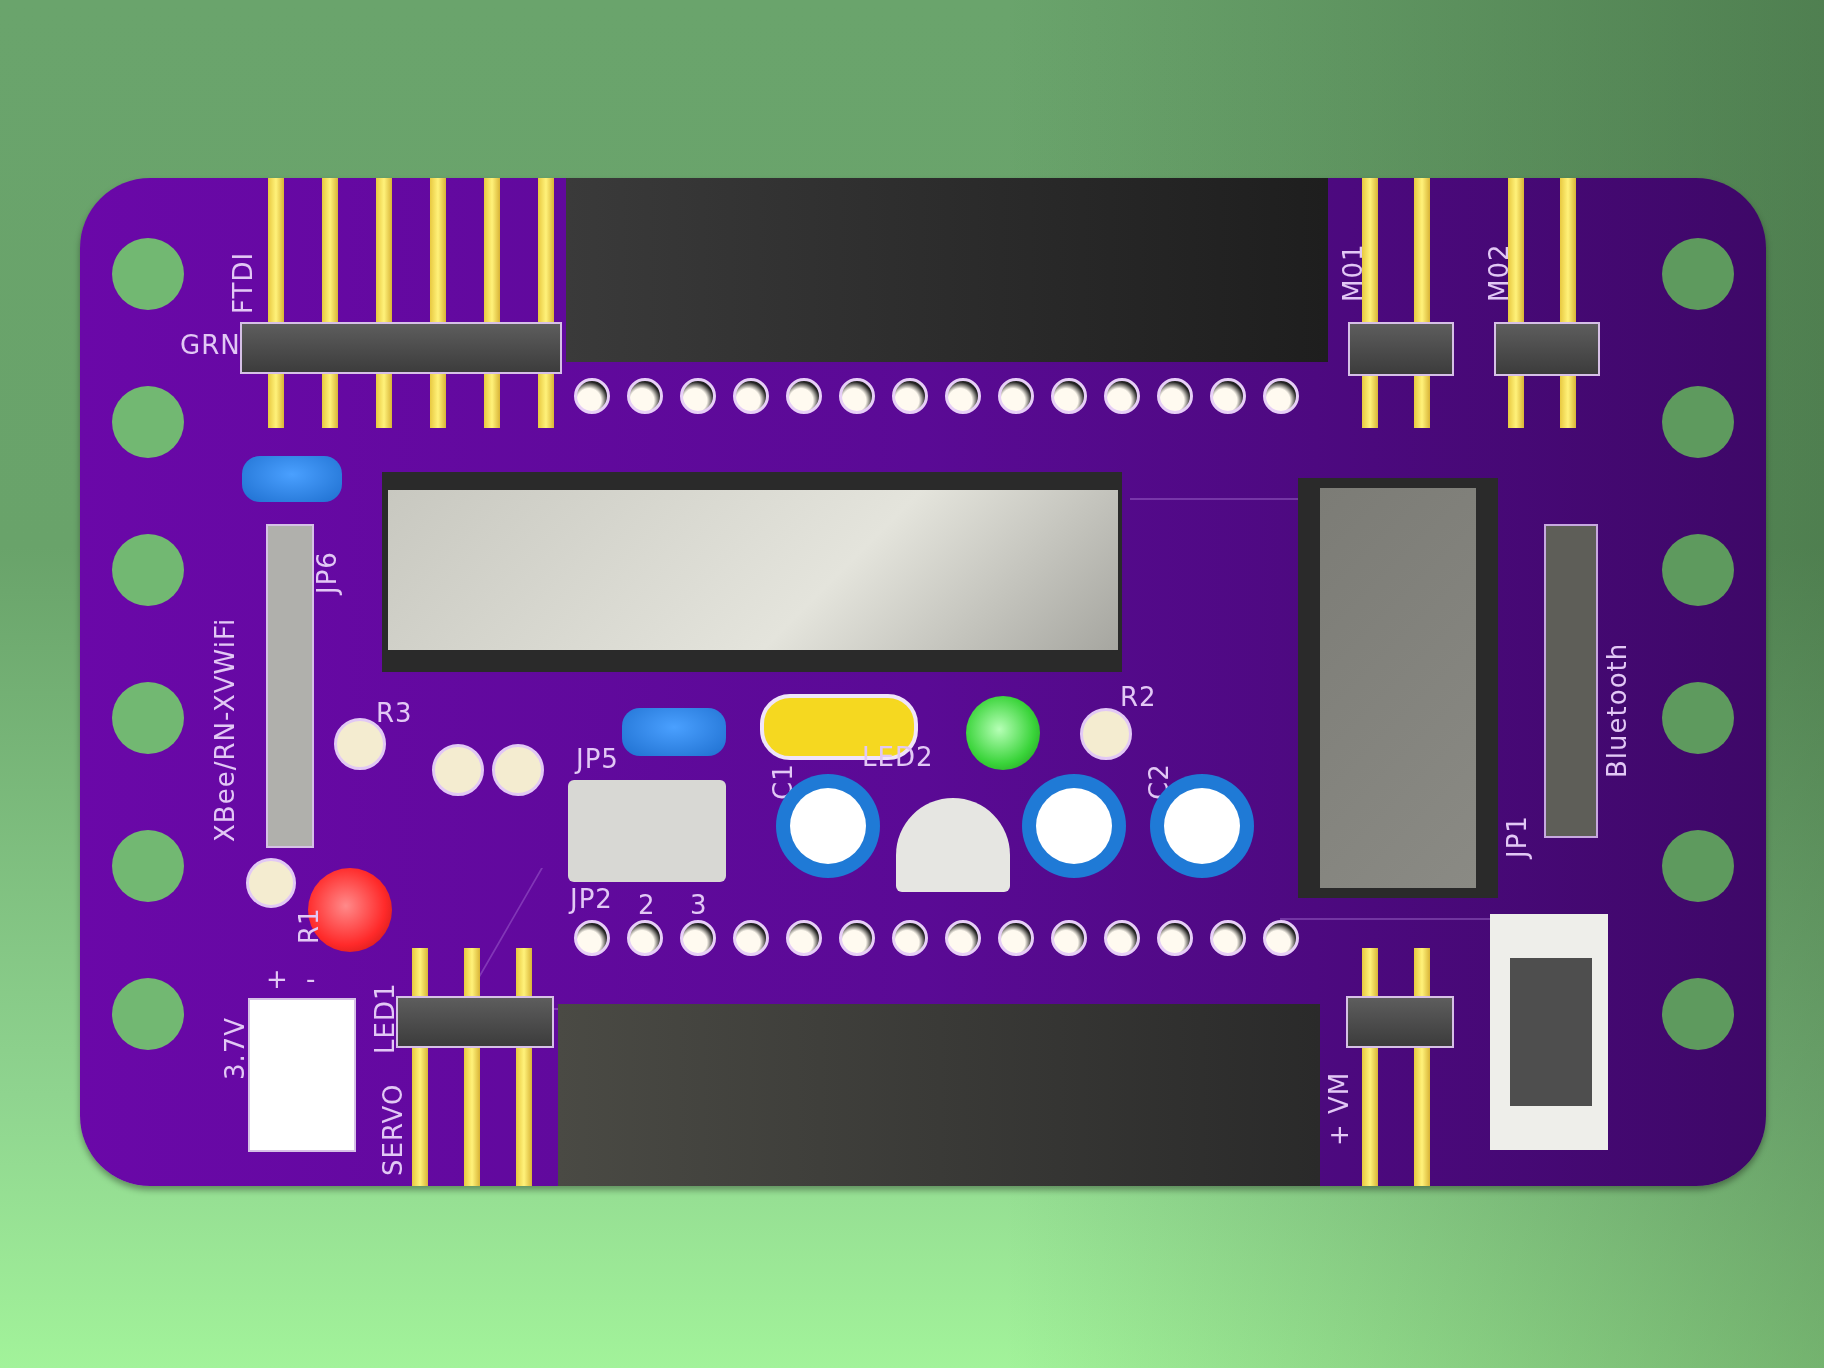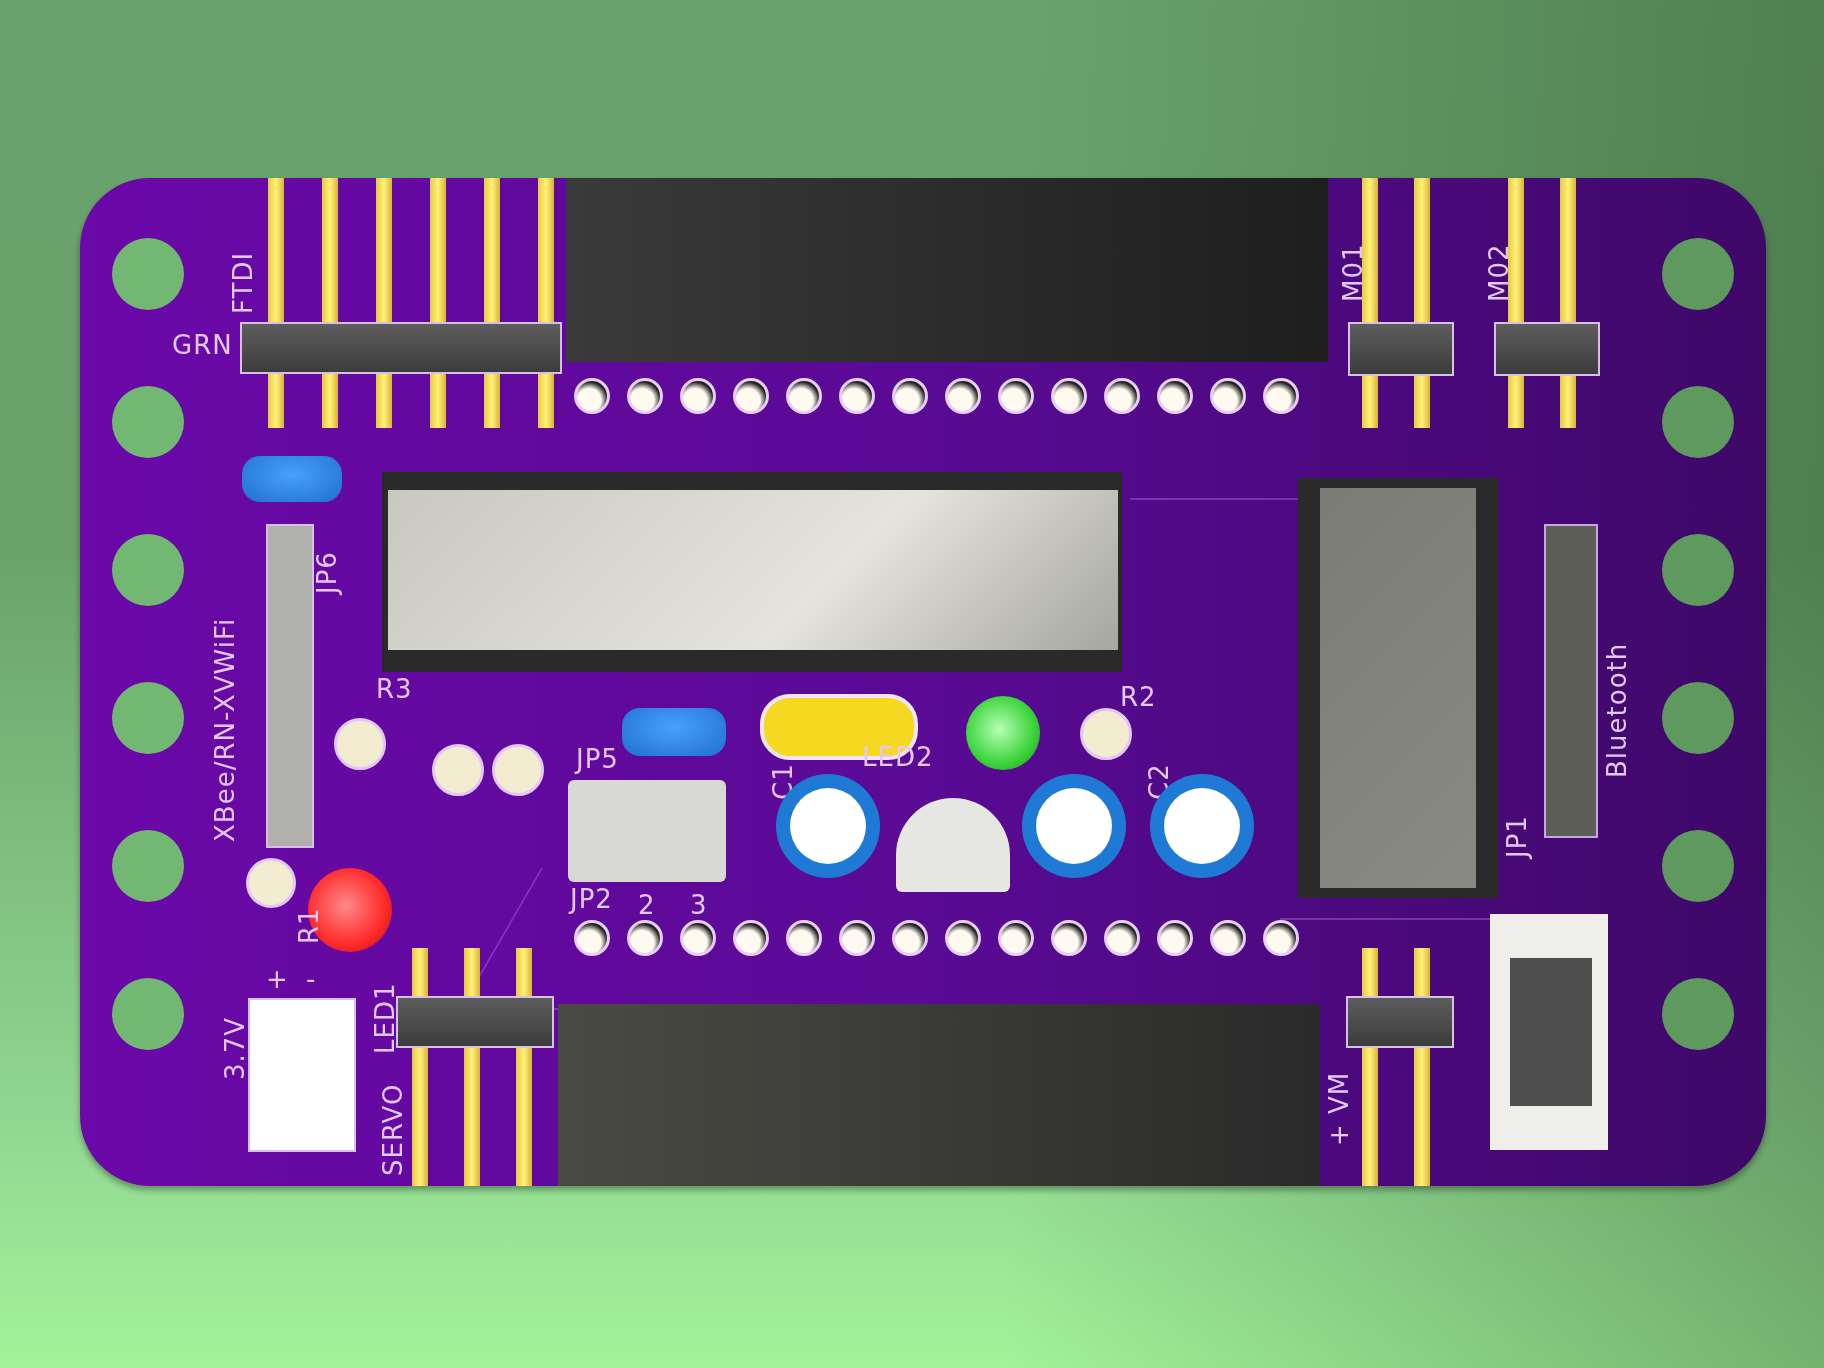--- a/index.html
+++ b/index.html
@@ -50,21 +50,21 @@
   <div class="trace" style="left:1200px;top:740px;width:300px;height:80px;border-width:2px 0 0 0"></div>
 
   <div class="pin" style="left:188px;top:0;height:250px"></div>
   <div class="pin" style="left:242px;top:0;height:250px"></div>
   <div class="pin" style="left:296px;top:0;height:250px"></div>
   <div class="pin" style="left:350px;top:0;height:250px"></div>
   <div class="pin" style="left:404px;top:0;height:250px"></div>
   <div class="pin" style="left:458px;top:0;height:250px"></div>
   <div class="housing" style="left:160px;top:144px;width:318px;height:48px"></div>
   <div class="silk rot" style="left:148px;top:136px">FTDI</div>
-  <div class="silk" style="left:92px;top:152px">GRN</div>
+  <div class="silk" style="left:100px;top:152px">GRN</div>
 
   <div class="black-header" style="left:486px;top:0;width:762px;height:184px"></div>
 
   <div style="position:absolute;left:488px;top:200px;width:760px;height:50px;display:flex;gap:17px;padding-left:6px">
     <div class="pad" style="position:relative"></div>
       <div class="pad" style="position:relative"></div>
       <div class="pad" style="position:relative"></div>
       <div class="pad" style="position:relative"></div>
       <div class="pad" style="position:relative"></div>
       <div class="pad" style="position:relative"></div>
@@ -98,21 +98,21 @@
   <div class="ic-frame" style="left:302px;top:294px;width:740px;height:200px"></div>
   <div class="ic" style="left:308px;top:312px;width:730px;height:160px"></div>
 
   <div class="ic-frame" style="left:1218px;top:300px;width:200px;height:420px"></div>
   <div class="ic" style="left:1240px;top:310px;width:156px;height:400px;background:linear-gradient(135deg,#7c7c76,#8a8a84)"></div>
 
   <div style="position:absolute;left:1464px;top:346px;width:50px;height:310px;background:#5e5e58;border:2px solid #c7a8e0"></div>
   <div class="silk rot" style="left:1522px;top:600px">Bluetooth</div>
   <div class="silk rot" style="left:1422px;top:680px">JP1</div>
 
-  <div class="silk" style="left:296px;top:496px">R3</div>
+  <div class="silk" style="left:296px;top:520px">R3</div>
   <div class="led" style="left:254px;top:540px;width:46px;height:46px;background:#f4ecd0;border:3px solid #e2c8f5"></div>
   <div class="led" style="left:352px;top:566px;width:46px;height:46px;background:#f4ecd0;border:3px solid #e2c8f5"></div>
   <div class="led" style="left:412px;top:566px;width:46px;height:46px;background:#f4ecd0;border:3px solid #e2c8f5"></div>
 
   <div class="cap-blue" style="left:542px;top:530px;width:104px;height:48px"></div>
   <div class="silk" style="left:496px;top:566px">JP5</div>
 
   <div style="position:absolute;left:488px;top:602px;width:158px;height:102px;background:#d8d8d4;border-radius:6px"></div>
   <div class="silk" style="left:490px;top:706px">JP2</div>
   <div class="silk" style="left:558px;top:712px">2</div>

